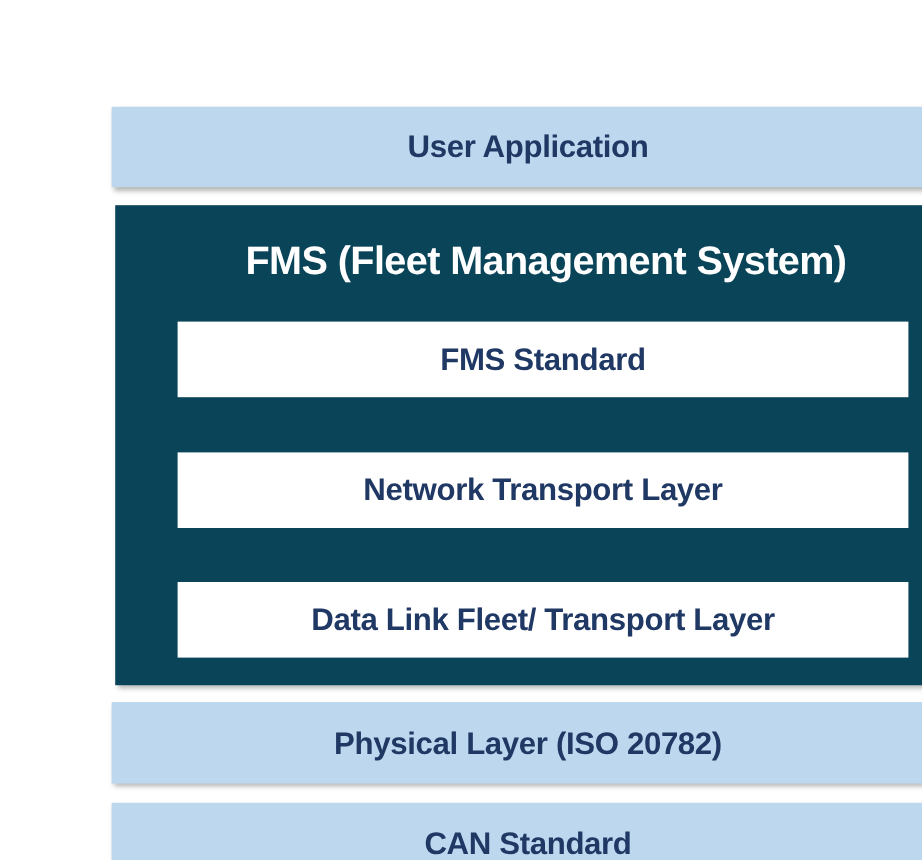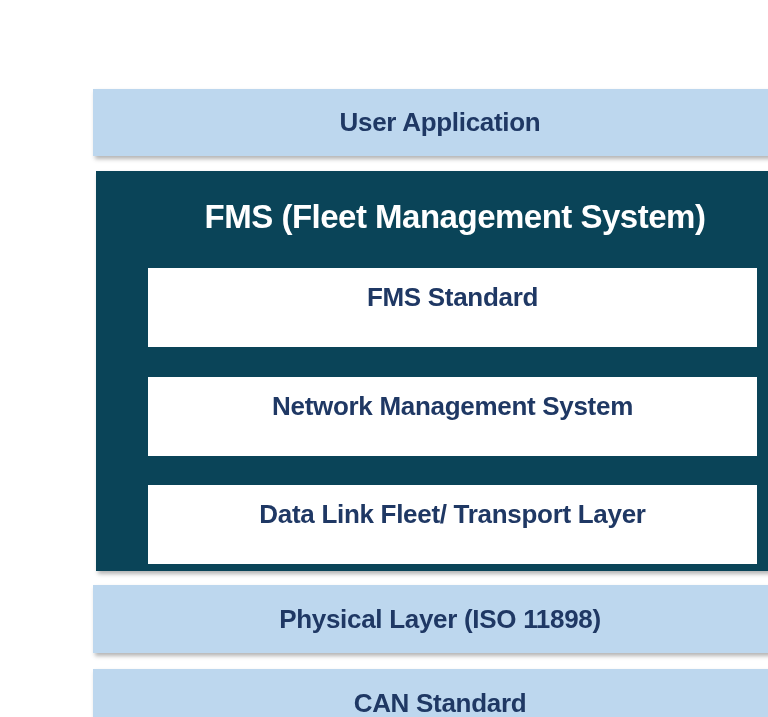--- a/index.html
+++ b/index.html
@@ -65,24 +65,24 @@
     color: #FFFFFF;
     font-weight: bold;
     font-size: 33px;
     letter-spacing: -0.5px;
     text-align: center;
   }
   .white-box {
     position: absolute;
     left: 38px;
     width: 609px;
-    height: 79px;
+    height: 63px;
     background: var(--box-white);
     display: flex;
-    align-items: flex-start;
+    align-items: center;
     justify-content: center;
   }
   .layer-0 { top: 83px; }
   .layer-1 { top: 192px; }
   .layer-2 { top: 300px; }
 </style>
 </head>
 <body>
 
 <div class="canvas">
@@ -92,29 +92,29 @@
   </div>
 
   <div class="fms-container">
     <div class="fms-title">FMS (Fleet Management System)</div>
 
     <div class="white-box layer-0">
       <span class="label">FMS Standard</span>
     </div>
 
     <div class="white-box layer-1">
-      <span class="label">Network Management System</span>
+      <span class="label">Network Transport Layer</span>
     </div>
 
     <div class="white-box layer-2">
       <span class="label">Data Link Fleet/ Transport Layer</span>
     </div>
   </div>
 
   <div class="blue-box physical">
-    <span class="label">Physical Layer (ISO 11898)</span>
+    <span class="label">Physical Layer (ISO 20782)</span>
   </div>
 
   <div class="blue-box can">
     <span class="label">CAN Standard</span>
   </div>
 
 </div>
 
 </body></html>

